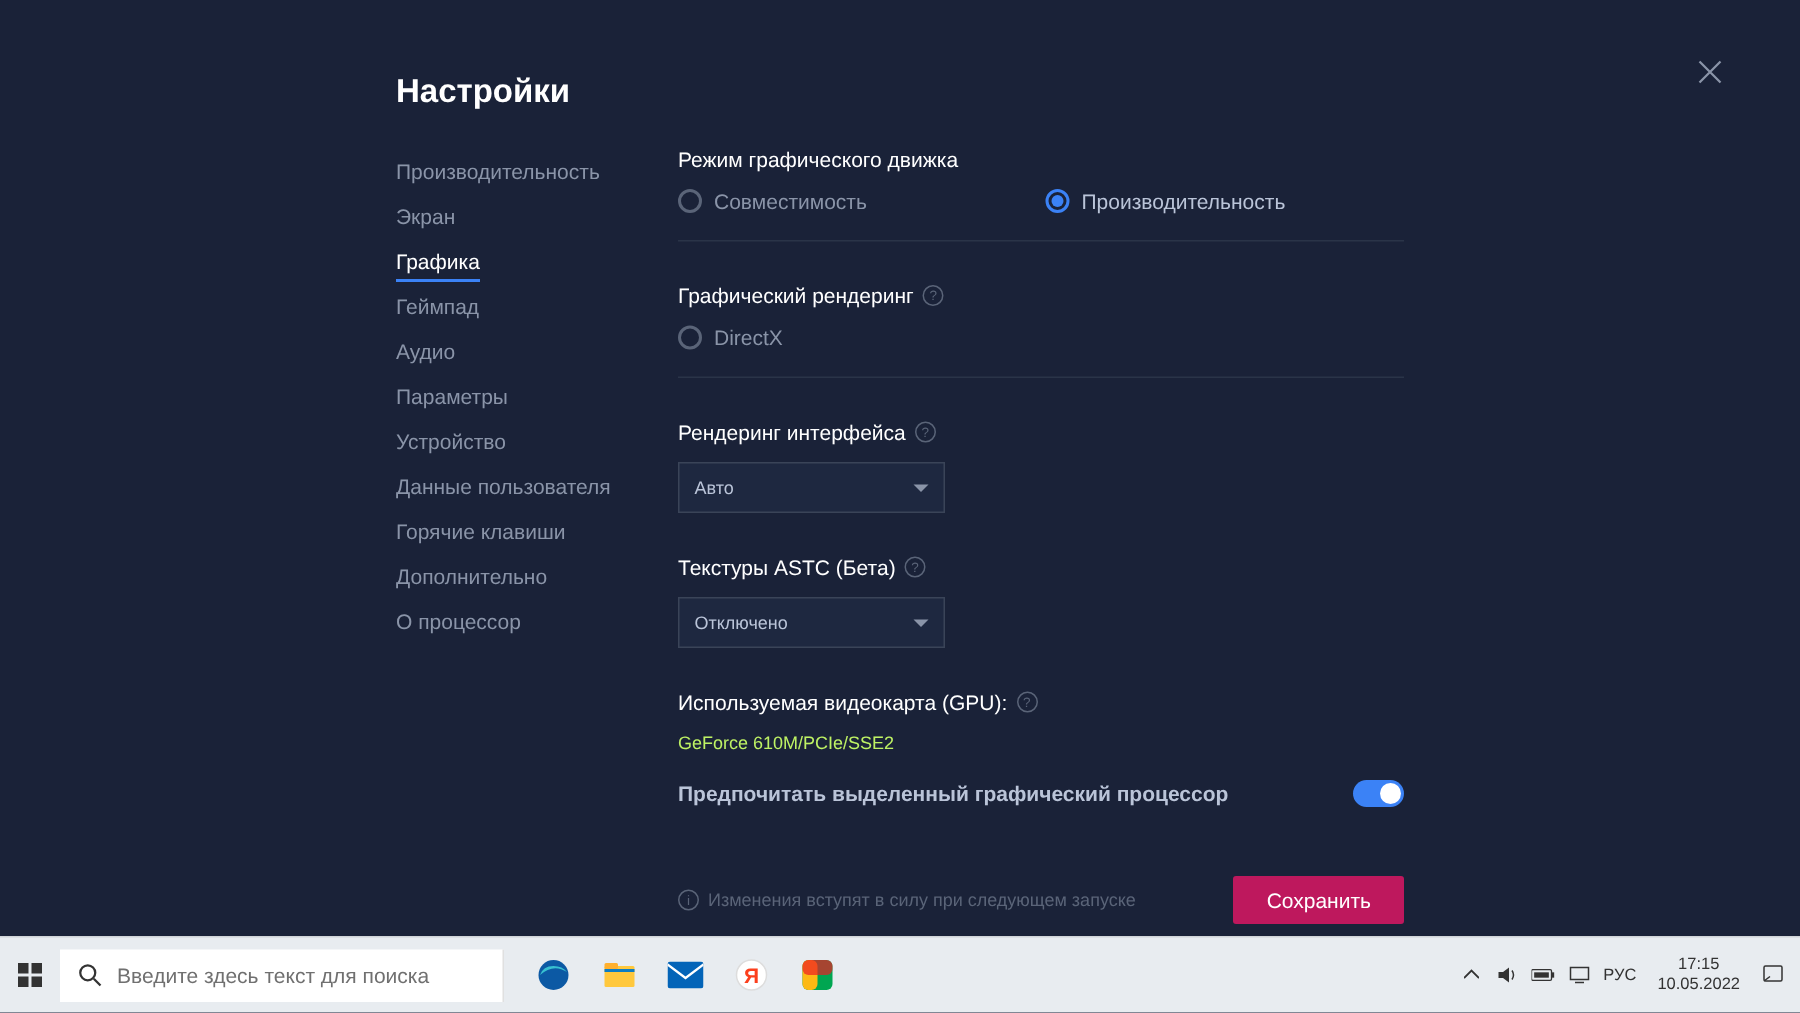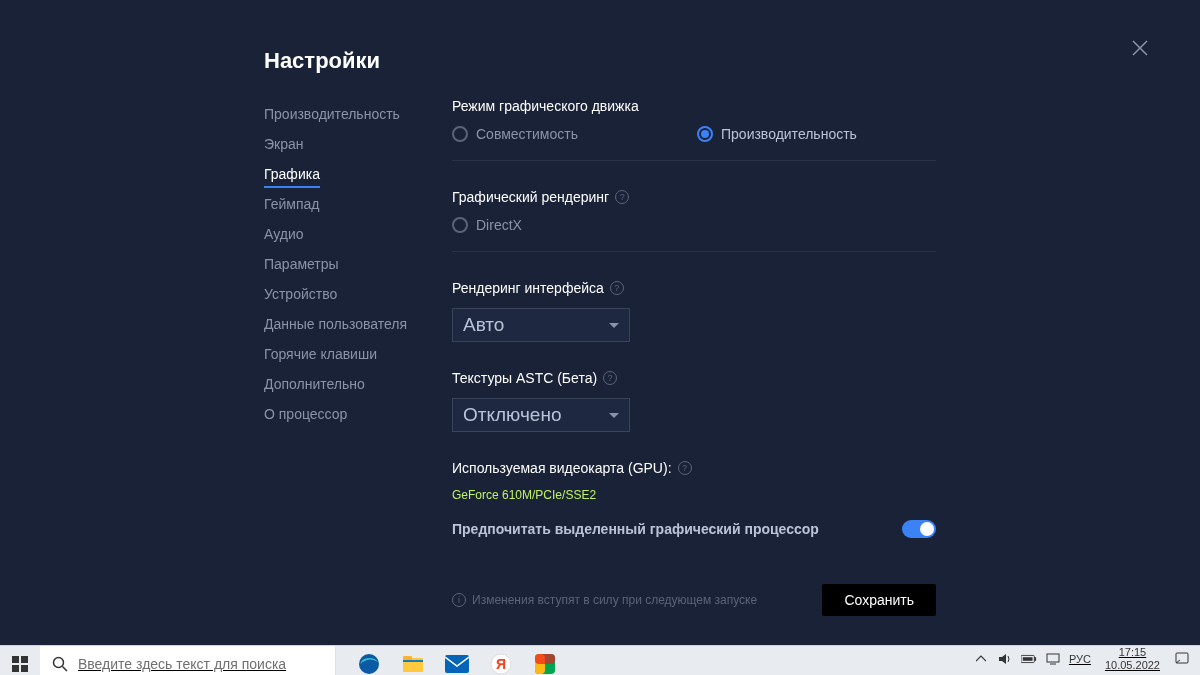--- a/index.html
+++ b/index.html
@@ -16,32 +16,32 @@
 .section-title{font-size:14px;color:#ffffff;margin-bottom:12px;display:flex;align-items:center;gap:6px;}
 .radio-group{display:flex;gap:0;}
 .radio-item{display:flex;align-items:center;gap:8px;cursor:pointer;font-size:14px;color:#8a94a8;}
 .radio-item:first-child{width:245px;}
 .radio-outer{width:16px;height:16px;border-radius:50%;border:2px solid #5a6478;display:flex;align-items:center;justify-content:center;}
 .radio-item.selected .radio-outer{border-color:#3b82f6;}
 .radio-inner{width:8px;height:8px;border-radius:50%;background:transparent;}
 .radio-item.selected .radio-inner{background:#3b82f6;}
 .radio-item.selected{color:#bac4d8;}
 .divider{height:1px;background:#2a3448;margin:18px 0 0 0;}
-.dropdown{width:178px;height:32px;border:1px solid #3a4458;background:#1e2840;display:flex;align-items:center;justify-content:space-between;padding:16px 10px;font-size:19px;color:#bac4d8;cursor:pointer;gap:43px;}
+.dropdown{width:178px;height:32px;border:1px solid #3a4458;background:#1e2840;display:flex;align-items:center;justify-content:space-between;padding:16px 10px;font-size:12px;color:#bac4d8;cursor:pointer;gap:43px;}
 .dropdown .chev{width:0;height:0;border-left:5px solid transparent;border-right:5px solid transparent;border-top:5px solid #8a94a8;}
 .gpu-info{font-size:12px;color:#bef264;margin-top:4px;}
 .toggle-row{display:flex;align-items:center;justify-content:space-between;margin-top:18px;font-weight:bold;}
 .toggle-label{font-size:14px;color:#bac4d8;}
 .toggle{width:34px;height:18px;border-radius:9px;background:#3b82f6;position:relative;cursor:pointer;}
 .toggle-knob{width:14px;height:14px;border-radius:50%;background:#fff;position:absolute;top:2px;right:2px;}
 .footer{position:absolute;bottom:24px;left:452px;right:264px;display:flex;align-items:center;justify-content:space-between;}
 .footer-info{display:flex;align-items:center;gap:6px;font-size:12px;color:#5a6478;}
-.save-btn{background:#000000;color:#fff;border:none;padding:8px 22px;font-size:14px;border-radius:2px;cursor:pointer;}
+.save-btn{background:#be185d;color:#fff;border:none;padding:8px 22px;font-size:14px;border-radius:2px;cursor:pointer;}
 .info-icon{width:14px;height:14px;border:1px solid #5a6478;border-radius:50%;display:inline-flex;align-items:center;justify-content:center;font-size:9px;color:#5a6478;}
-.taskbar{position:absolute;bottom:0;left:0;right:0;height:30px;background:#e8ecf0;display:flex;align-items:flex-start;border-top:1px solid #d0d4d8;text-decoration:underline;}
+.taskbar{position:absolute;bottom:0;left:0;right:0;height:51px;background:#e8ecf0;display:flex;align-items:center;border-top:1px solid #d0d4d8;}
 .start-btn{width:40px;height:35px;display:flex;align-items:center;justify-content:center;cursor:pointer;}
 .start-btn svg{width:16px;height:16px;}
 .search-box{flex:0 0 296px;height:35px;background:#fff;display:flex;align-items:center;padding:0 12px;gap:10px;border-right:1px solid #e0e0e0;}
 .search-box svg{width:16px;height:16px;color:#333;}
 .search-text{font-size:14px;color:#707070;}
 .taskbar-icons{display:flex;align-items:center;height:35px;margin-left:12px;gap:2px;}
 .taskbar-icon{width:42px;height:35px;display:flex;align-items:center;justify-content:center;cursor:pointer;}
 .tray{margin-left:auto;display:flex;align-items:center;gap:8px;padding-right:10px;font-size:11px;color:#333;}
 .tray-icon{width:16px;height:16px;display:flex;align-items:center;justify-content:center;}
 .tray-time{text-align:center;line-height:1.2;font-size:11px;padding:0 6px;}

